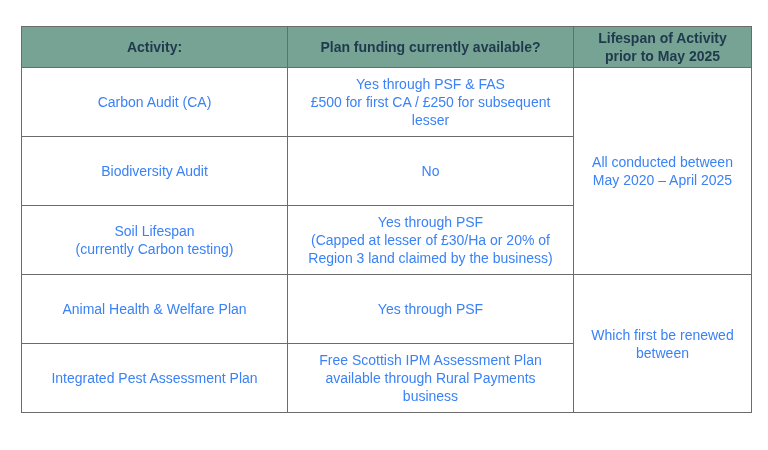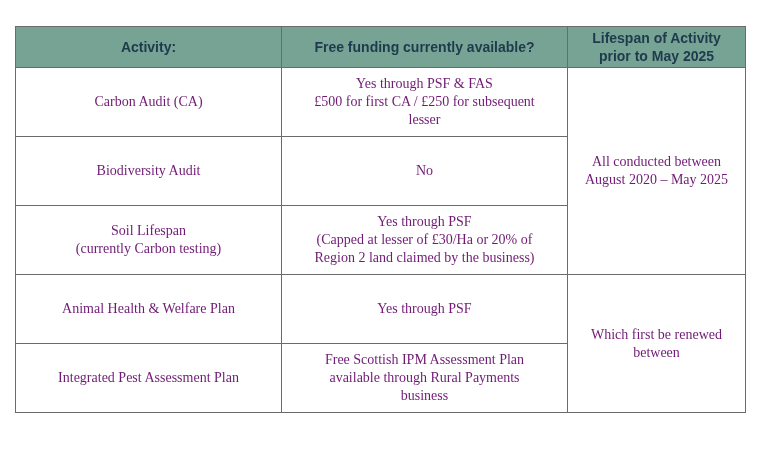--- a/index.html
+++ b/index.html
@@ -9,21 +9,21 @@
     }
     body {
       width: 768px;
       height: 450px;
       position: relative;
       overflow: hidden;
       font-family: "Liberation Sans", sans-serif;
     }
     table.grant-table {
       position: absolute;
-      left: 15px;
+      left: 21px;
       top: 26px;
       border-collapse: collapse;
       table-layout: fixed;
       width: 730px;
     }
     .grant-table th, .grant-table td {
       border: 1.5px solid #6b6b6b;
       text-align: center;
       vertical-align: middle;
       padding: 0 6px;
@@ -32,82 +32,81 @@
       color: #2c3e50;
     }
     .grant-table th {
       background: #76a393;
       color: #1f3a4d;
       font-weight: bold;
       height: 40px;
     }
     .grant-table td {
       height: 68px;
-      color: #701a75;
-      font-family: Liberation Serif, serif;
+      color: #3b82f6;
     }
     .grant-table td .line { display: block; }
     .col-activity { width: 266px; }
     .col-grant { width: 286px; }
     .col-life { width: 178px; }
   </style>
 </head>
 <body>
 
 <table class="grant-table">
   <colgroup>
     <col class="col-activity">
     <col class="col-grant">
     <col class="col-life">
   </colgroup>
   <thead>
     <tr>
       <th>Activity:</th>
-      <th>Free funding currently available?</th>
+      <th>Plan funding currently available?</th>
       <th>
         <span class="line" style="display:block">Lifespan of Activity</span>
         <span class="line" style="display:block">prior to May 2025</span>
       </th>
     </tr>
   </thead>
   <tbody>
 
     <tr>
       <td>
         <span class="line">Carbon Audit (CA)</span>
       </td>
       <td>
         <span class="line">Yes through PSF &amp; FAS</span>
         <span class="line">£500 for first CA / £250 for subsequent</span>
         <span class="line">lesser</span>
       </td>
       <td rowspan="3">
         <span class="line">All conducted between</span>
-        <span class="line">August 2020 – May 2025</span>
+        <span class="line">May 2020 – April 2025</span>
       </td>
     </tr>
 
     <tr>
       <td>
         <span class="line">Biodiversity Audit</span>
       </td>
       <td>
         <span class="line">No</span>
       </td>
     </tr>
 
     <tr>
       <td>
         <span class="line">Soil Lifespan</span>
         <span class="line">(currently Carbon testing)</span>
       </td>
       <td>
         <span class="line">Yes through PSF</span>
         <span class="line">(Capped at lesser of £30/Ha or 20% of</span>
-        <span class="line">Region 2 land claimed by the business)</span>
+        <span class="line">Region 3 land claimed by the business)</span>
       </td>
     </tr>
 
     <tr>
       <td>
         <span class="line">Animal Health &amp; Welfare Plan</span>
       </td>
       <td>
         <span class="line">Yes through PSF</span>
       </td>

